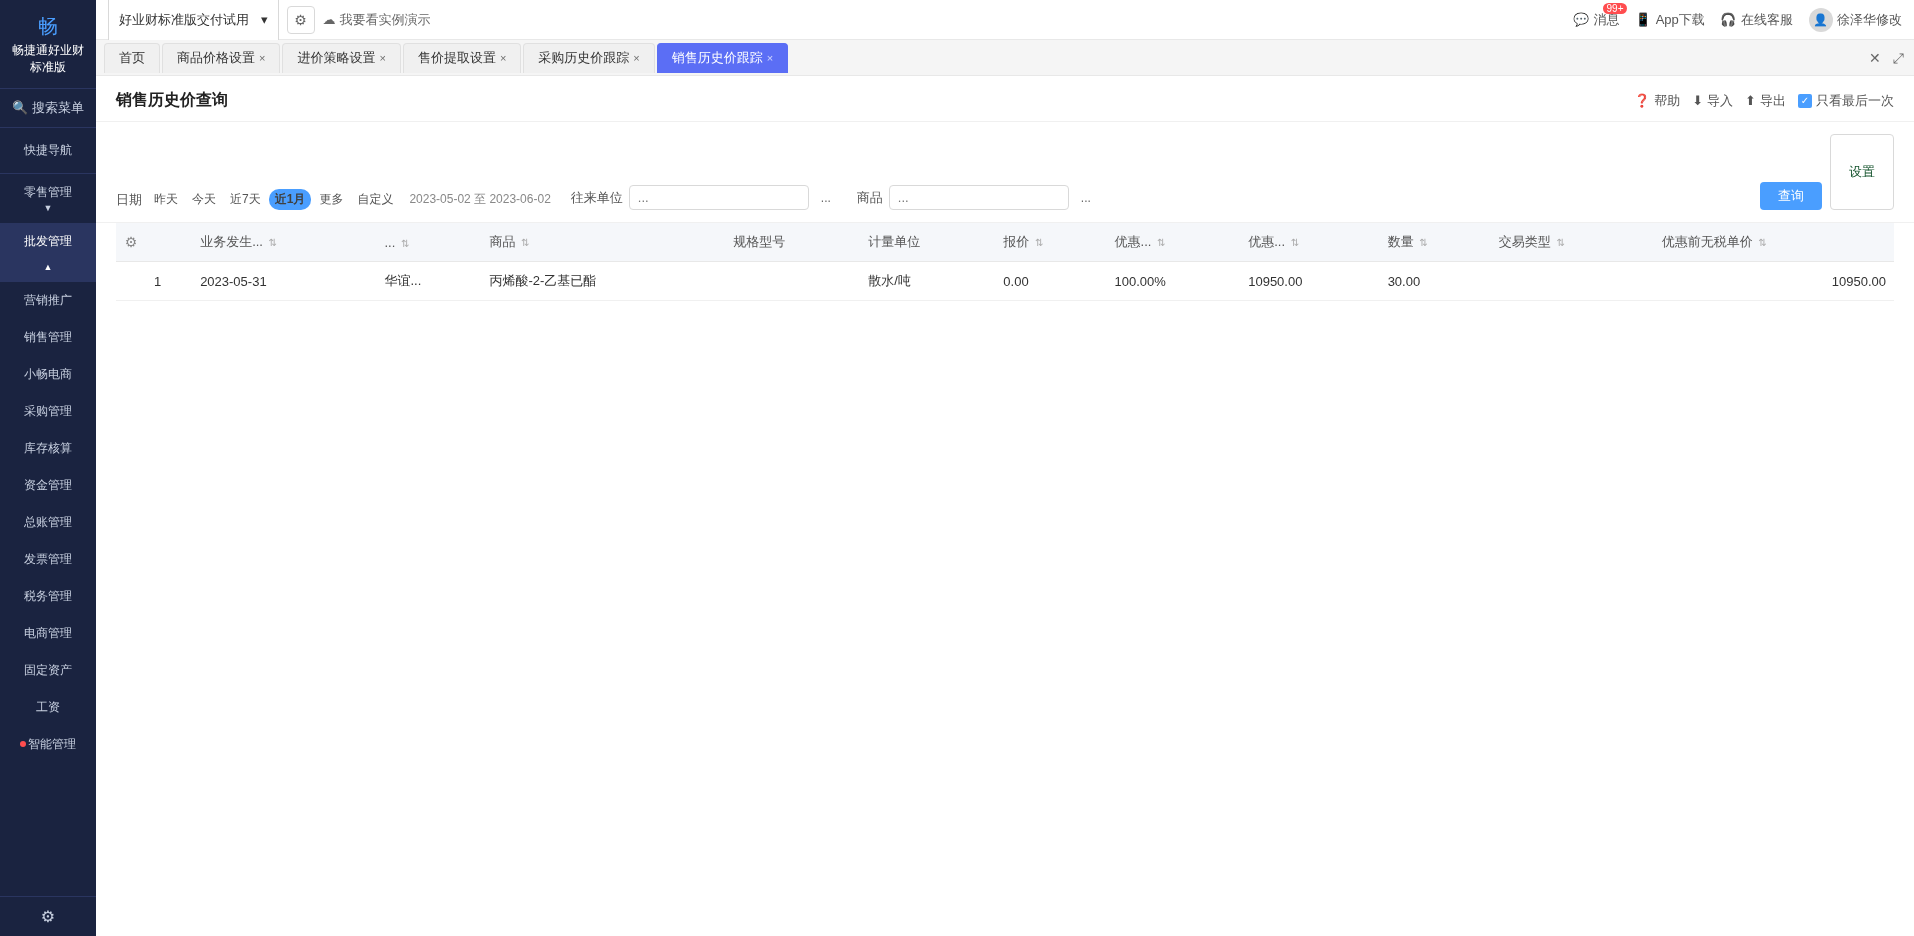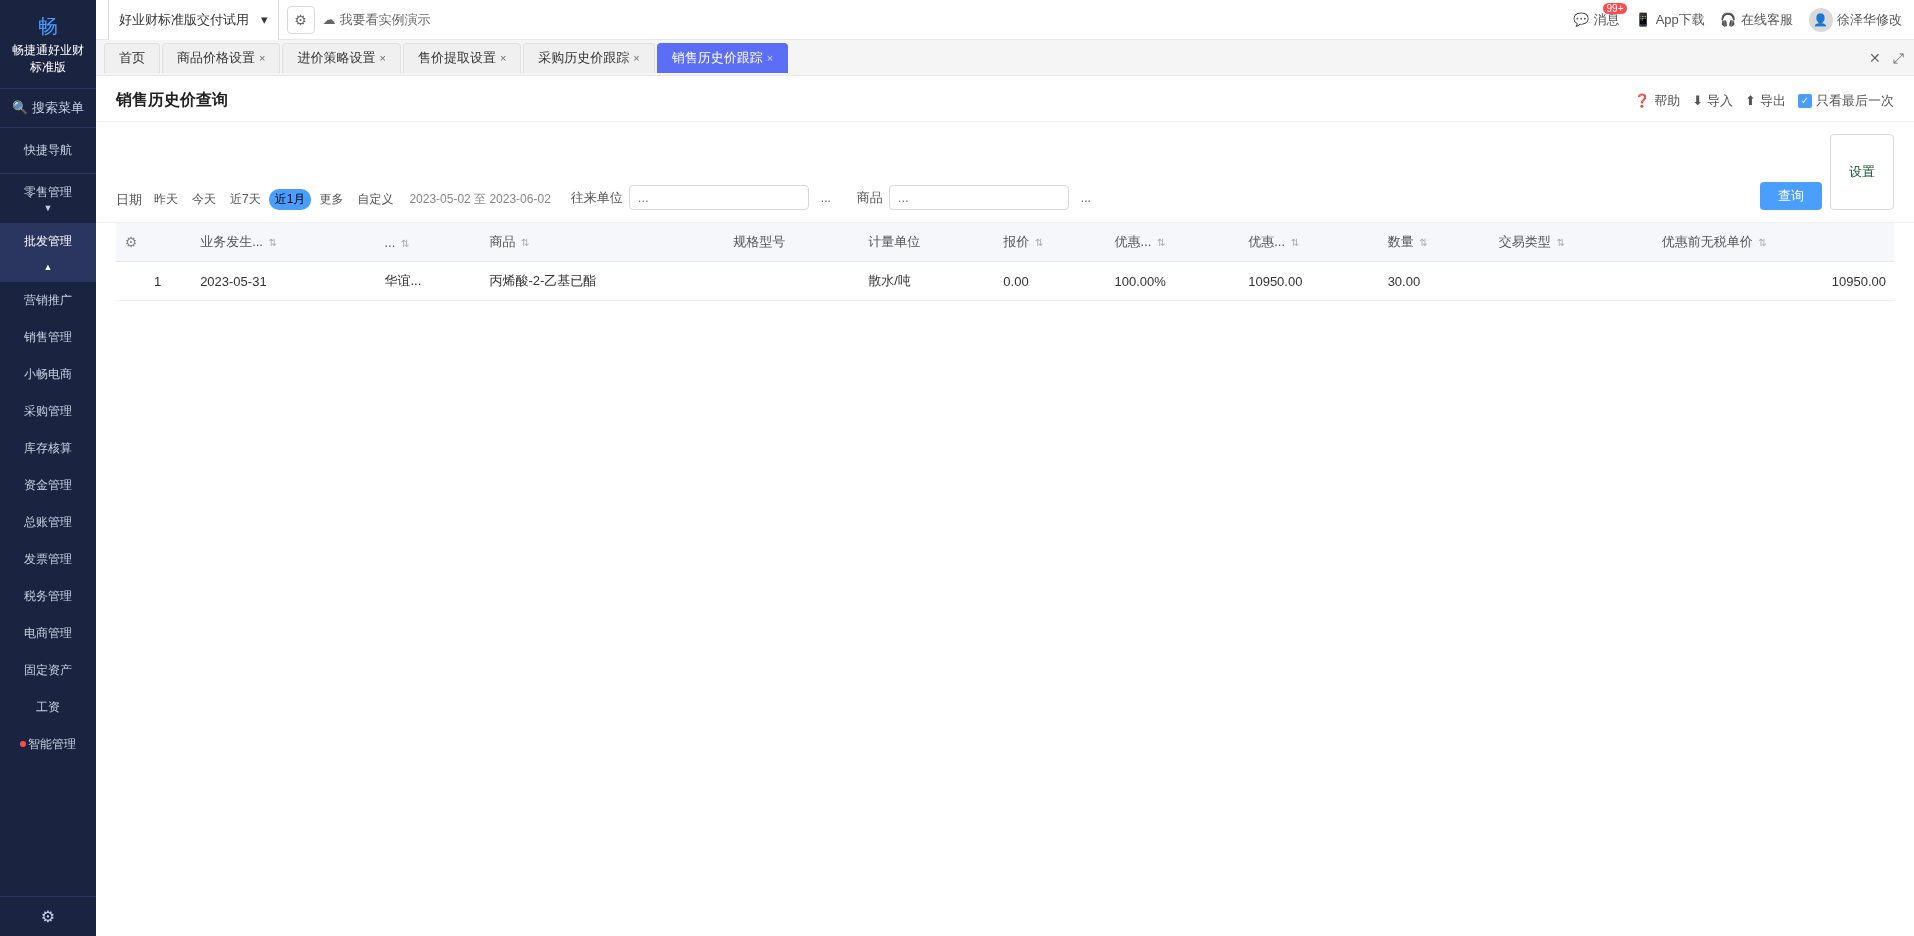--- a/index.html
+++ b/index.html
@@ -324,22 +324,23 @@
     }
     .date-btn {
       padding: 2px 6px;
       font-size: 12px;
       cursor: pointer;
       color: #555;
       border-radius: 3px;
     }
     .date-btn.active {
       background: #4a9eff;
-      color: #000000;
+      color: #404040;
       border-radius: 10px;
+      font-weight: bold;
     }
     .date-range {
       font-size: 12px;
       color: #888;
       margin-left: 4px;
     }
     .filter-input-group {
       display: flex;
       align-items: center;
       gap: 6px;

